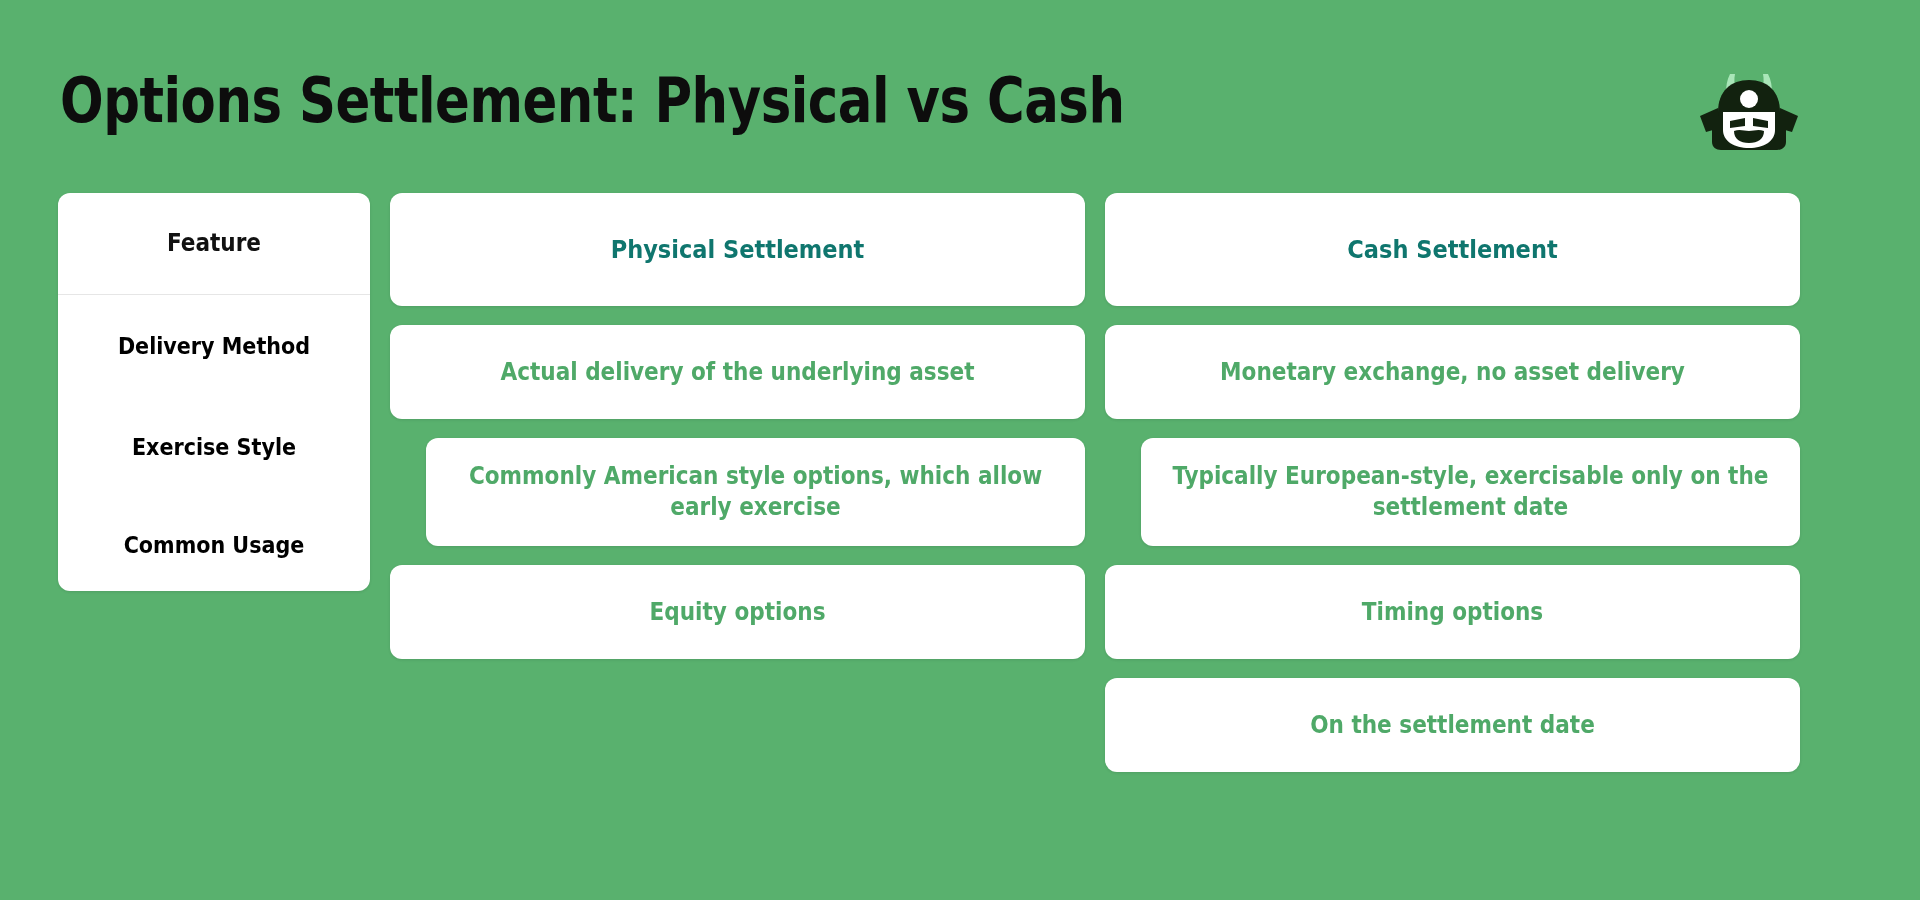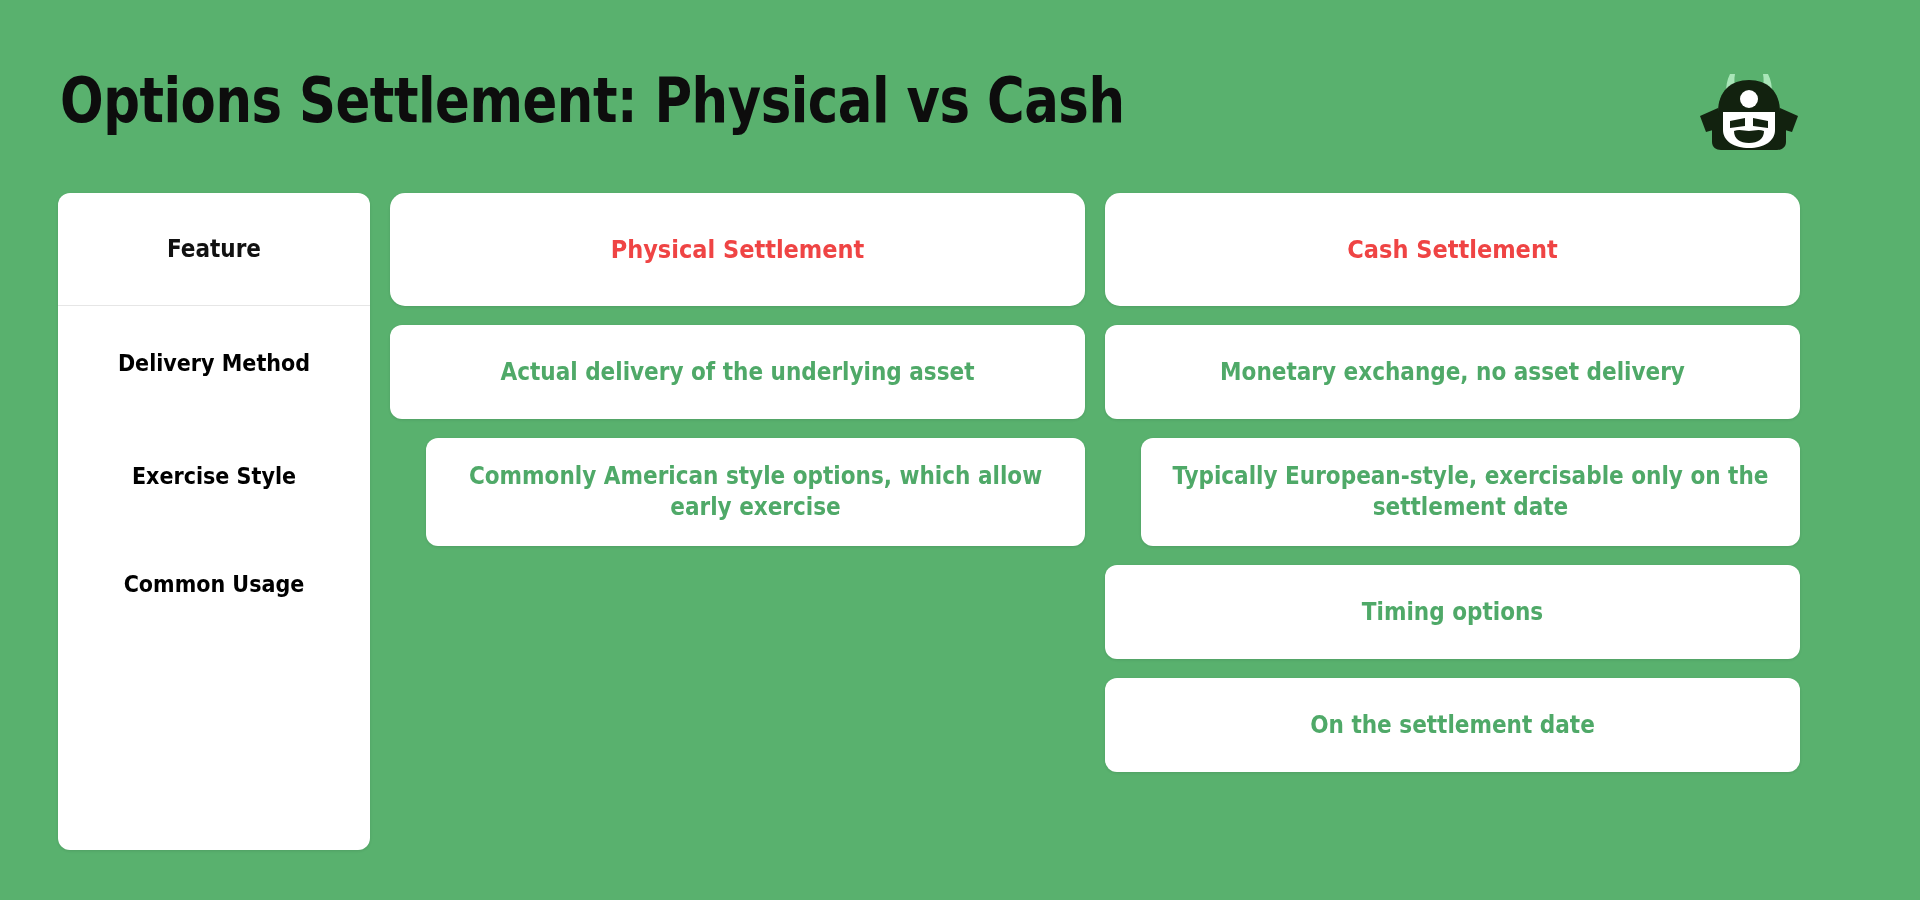--- a/index.html
+++ b/index.html
@@ -69,21 +69,21 @@
     width: 312px;
     flex: 0 0 312px;
     background: #ffffff;
     border-radius: 12px;
     box-shadow: 0 1px 3px rgba(0,0,0,0.10);
     display: flex;
     flex-direction: column;
     align-items: stretch;
     padding: 0;
     box-sizing: border-box;
-    height: 657px;
+    height: 398px;
   }
   .feature-head {
     height: 113px;
     display: flex;
     align-items: center;
     justify-content: center;
     font-size: 24px;
     font-weight: bold;
     color: #111111;
     border-bottom: 1px solid #e6e6e6;
@@ -127,22 +127,21 @@
     align-items: center;
     justify-content: center;
     text-align: center;
     box-sizing: border-box;
     padding: 8px 26px;
   }
   .card.head {
     height: 113px;
     font-size: 25px;
     font-weight: bold;
-    color: #ef4444;
-    border-radius: 15px;
+    color: #0f766e;
   }
   .card.body {
     height: 94px;
     font-size: 24px;
     font-weight: bold;
     color: #4fa968;
     line-height: 1.28;
   }
   .card.body.tall { height: 108px; margin-left: 36px; }
 </style>
@@ -189,20 +188,21 @@
       <div class="feature-cell r1">Exercise Style</div>
       <div class="feature-cell r2">Common Usage</div>
     </div>
 
     <div class="data-cols">
 
       <div class="data-col">
         <div class="card head">Physical Settlement</div>
         <div class="card body">Actual delivery of the underlying asset</div>
         <div class="card body tall">Commonly American style options, which allow early exercise</div>
+        <div class="card body">Equity options</div>
       </div>
 
       <div class="data-col">
         <div class="card head">Cash Settlement</div>
         <div class="card body">Monetary exchange, no asset delivery</div>
         <div class="card body tall">Typically European-style, exercisable only on the settlement date</div>
         <div class="card body">Timing options</div>
         <div class="card body">On the settlement date</div>
       </div>
 

